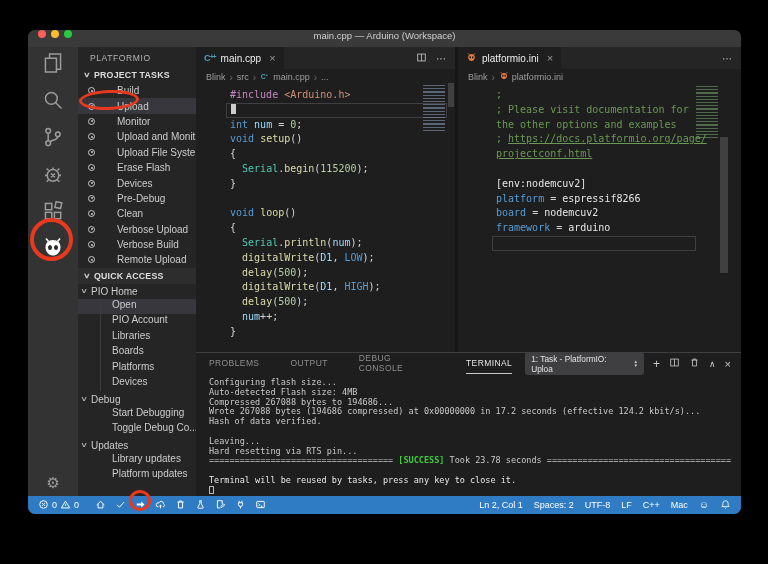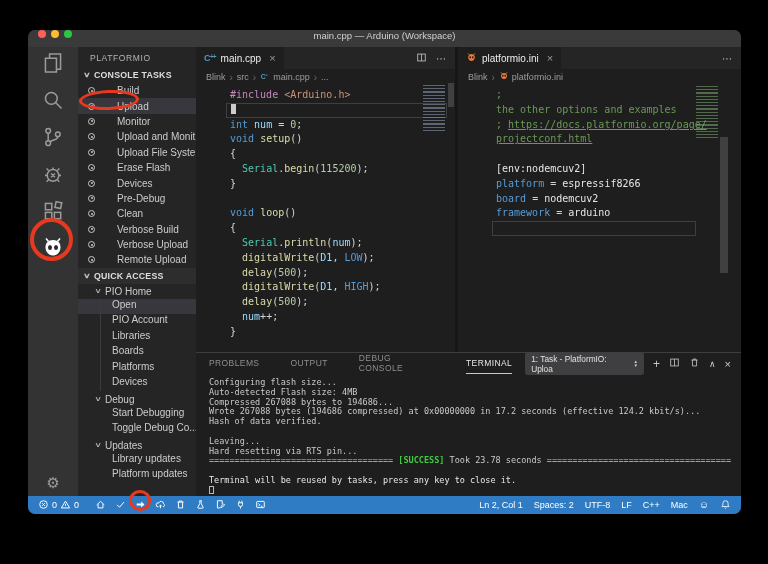--- a/index.html
+++ b/index.html
@@ -31,21 +31,21 @@
   .sidebar{width:118px;background:#252526;flex:0 0 auto;overflow:hidden;font-size:10px;color:#cccccc}
   .sb-title{height:20px;line-height:23px;padding-left:12px;font-size:8.5px;color:#b4b4b4;letter-spacing:.6px}
   .sec-head{height:16px;display:flex;align-items:center;gap:3px;padding-left:5px;font-weight:bold;
             font-size:8.8px;color:#dedede;letter-spacing:.2px}
   .sec-head.qa{background:#2d2d2e}
   .chev{font-size:7px;color:#bdbdbd;transform:scaleX(1.5);display:inline-block;width:8px;text-align:center}
   .task-row{height:15.4px;display:flex;align-items:center;gap:22px;padding-left:10px;white-space:nowrap}
   .task-row.sel{background:#37373d}
   .task-ico{width:7px;height:7px;border:1px solid #c8c8c8;border-radius:50%;position:relative;flex:0 0 auto}
   .task-ico::after{content:"";position:absolute;inset:1.5px;background:#c8c8c8;border-radius:50%}
-  .qa-parent{height:15.4px;display:flex;align-items:center;gap:3px;padding-left:16px;white-space:nowrap}
+  .qa-parent{height:15.4px;display:flex;align-items:center;gap:3px;padding-left:2px;white-space:nowrap}
   .qa-kids{position:relative}
   .qa-kids.guided::before{content:"";position:absolute;left:22px;top:0;bottom:0;width:1px;background:#3c3c3c}
   .qa-kid{height:15.4px;display:flex;align-items:flex-start;padding-left:34px;white-space:nowrap}
   .qa-kid.sel{background:#37373d}
 
   
   .editors-col{flex:1;display:flex;flex-direction:column;min-width:0}
   .editor-row{height:305px;display:flex;min-height:0}
   .group{display:flex;flex-direction:column;position:relative;background:#1e1e1e;min-width:0}
   .group.left{width:259px;flex:0 0 auto}
@@ -173,21 +173,21 @@
             <ellipse cx="15" cy="11.5" rx="2" ry="2.6" fill="#2b2b2b" stroke="none"></ellipse>
           </svg>
       </span>
       <span class="act-gear">⚙</span>
     </div>
 
     <div class="sidebar">
       <div class="sb-title">PLATFORMIO</div>
       <div class="sec-head">
         <span class="chev">∨</span>
-        <span>CONSOLE TASKS</span>
+        <span>PROJECT TASKS</span>
       </div>
       <div>
           <div class="task-row">
             <span class="task-ico"></span>
             <span>Build</span>
           </div>
           <div class="task-row sel">
             <span class="task-ico"></span>
             <span>Upload</span>
           </div>
@@ -214,25 +214,25 @@
           <div class="task-row">
             <span class="task-ico"></span>
             <span>Pre-Debug</span>
           </div>
           <div class="task-row">
             <span class="task-ico"></span>
             <span>Clean</span>
           </div>
           <div class="task-row">
             <span class="task-ico"></span>
+            <span>Verbose Upload</span>
+          </div>
+          <div class="task-row">
+            <span class="task-ico"></span>
             <span>Verbose Build</span>
-          </div>
-          <div class="task-row">
-            <span class="task-ico"></span>
-            <span>Verbose Upload</span>
           </div>
           <div class="task-row">
             <span class="task-ico"></span>
             <span>Remote Upload</span>
           </div>
         </div>
       <div class="sec-head qa">
         <span class="chev">∨</span>
         <span>QUICK ACCESS</span>
       </div>
@@ -378,20 +378,21 @@
                     <path d="M7 6 4.5 3M17 6l2.5-3" stroke="#e57a3c" stroke-width="2" fill="none"></path>
                     <path d="M12 4.5c-4.6 0-7.2 2.9-7.2 7 0 4.8 3.4 8 7.2 8s7.2-3.2 7.2-8c0-4.1-2.6-7-7.2-7z" fill="#e57a3c"></path>
                     <ellipse cx="9.2" cy="11.5" rx="1.9" ry="2.5" fill="#1e1e1e"></ellipse>
                     <ellipse cx="14.8" cy="11.5" rx="1.9" ry="2.5" fill="#1e1e1e"></ellipse>
                   </svg></span>
                 <span>platformio.ini</span>
               </span>
             </div>
           <div class="code">
               <div class="line"><span class="tk-cmt">;</span></div>
+              <div class="line"><span class="tk-cmt">; Please visit documentation for</span></div>
               <div class="line"><span class="tk-cmt">the other options and examples</span></div>
               <div class="line"><span class="tk-cmt">; </span><span class="tk-url">https://docs.platformio.org/page/</span></div>
               <div class="line"><span class="tk-url">projectconf.html</span></div>
               <div class="line">&nbsp;</div>
               <div class="line"><span class="tk-val">[env:nodemcuv2]</span></div>
               <div class="line"><span class="tk-kw">platform</span><span class="tk-pun"> = </span><span class="tk-val">espressif8266</span></div>
               <div class="line"><span class="tk-kw">board</span><span class="tk-pun"> = </span><span class="tk-val">nodemcuv2</span></div>
               <div class="line"><span class="tk-kw">framework</span><span class="tk-pun"> = </span><span class="tk-val">arduino</span></div>
               <div class="line cur">&nbsp;</div>
             </div>

